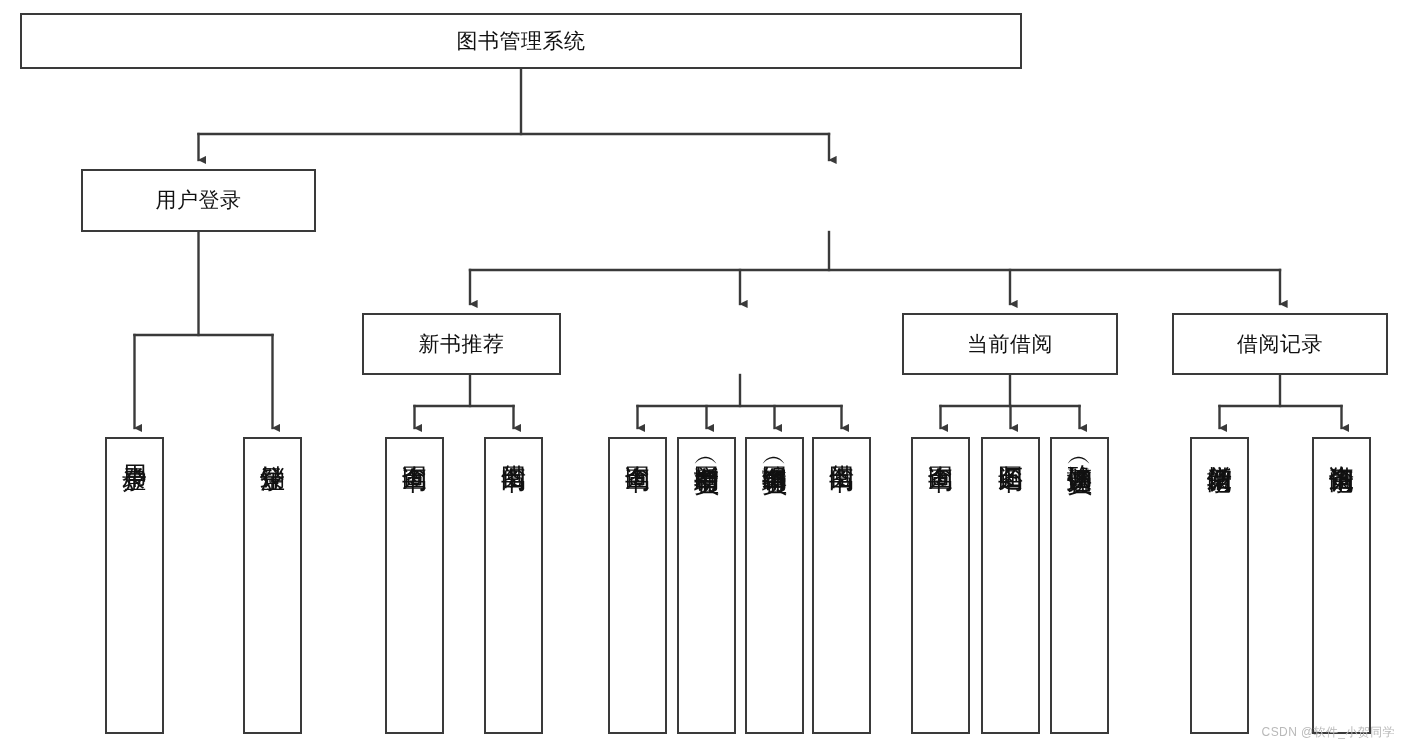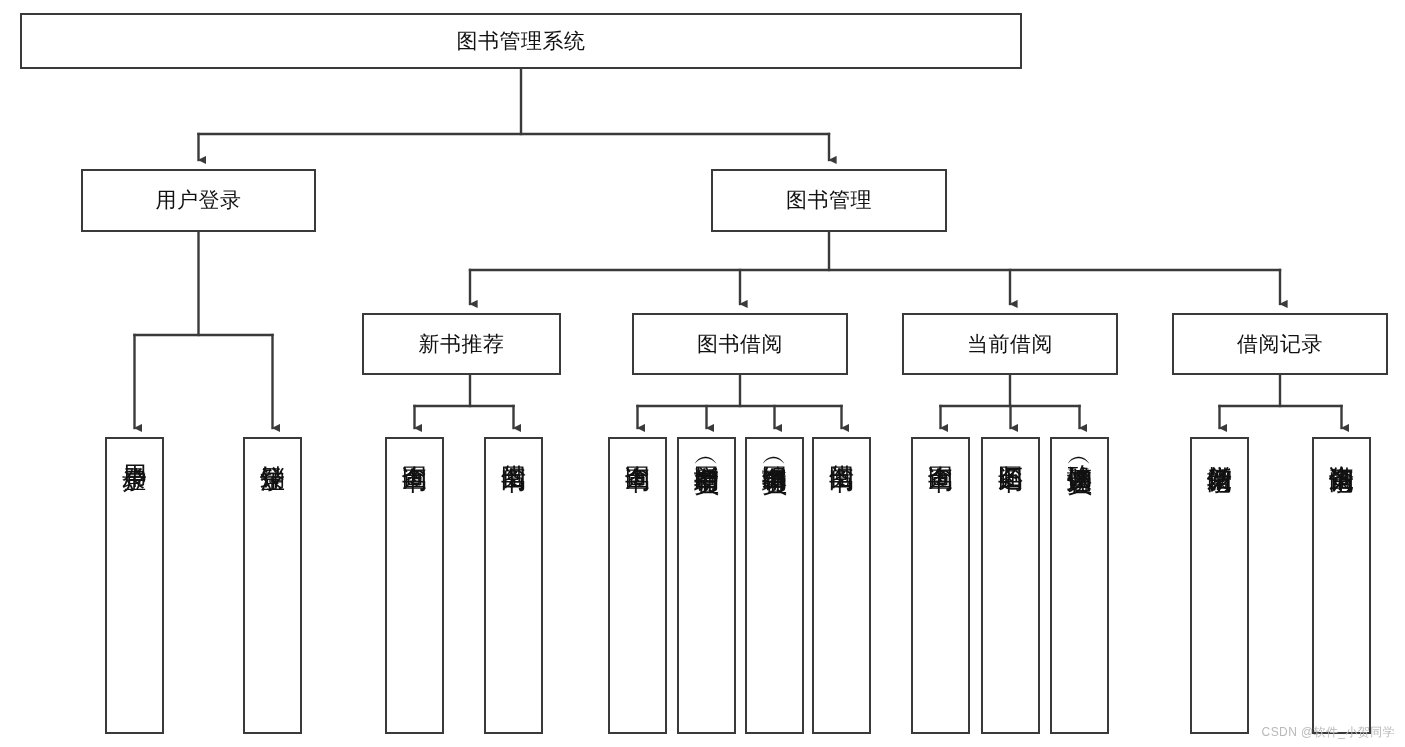--- a/index.html
+++ b/index.html
@@ -128,29 +128,23 @@
     </g>
   </svg>
 
   <div class="node root horiz" style="left:20px; top:13px; width:1002px; height:56px;">
     <span class="label">图书管理系统</span>
   </div>
 
   <div class="node horiz" style="left:81px; top:169px; width:235px; height:63px;">
     <span class="label">用户登录</span>
   </div>
-  <div class="node horiz" style="left:711px; top:169px; width:236px; height:63px;">
-    <span class="label">图书管理</span>
-  </div>
 
   <div class="node horiz" style="left:362px; top:313px; width:199px; height:62px;">
     <span class="label">新书推荐</span>
-  </div>
-  <div class="node horiz" style="left:632px; top:313px; width:216px; height:62px;">
-    <span class="label">图书借阅</span>
   </div>
   <div class="node horiz" style="left:902px; top:313px; width:216px; height:62px;">
     <span class="label">当前借阅</span>
   </div>
   <div class="node horiz" style="left:1172px; top:313px; width:216px; height:62px;">
     <span class="label">借阅记录</span>
   </div>
 
   <div class="node vert" style="left:105px; top:437px; width:59px; height:297px;">
     <span class="label">用户登录</span>

